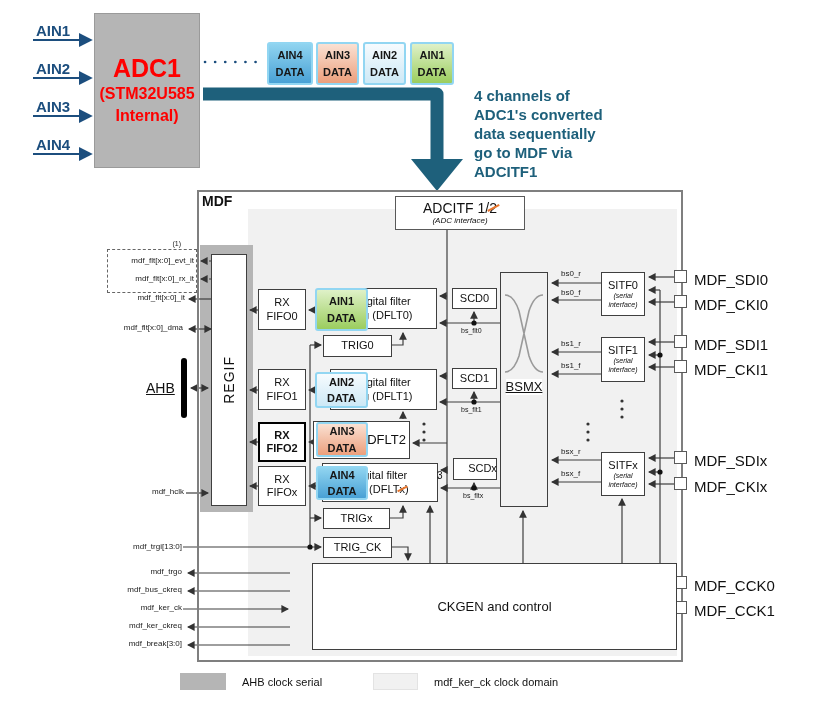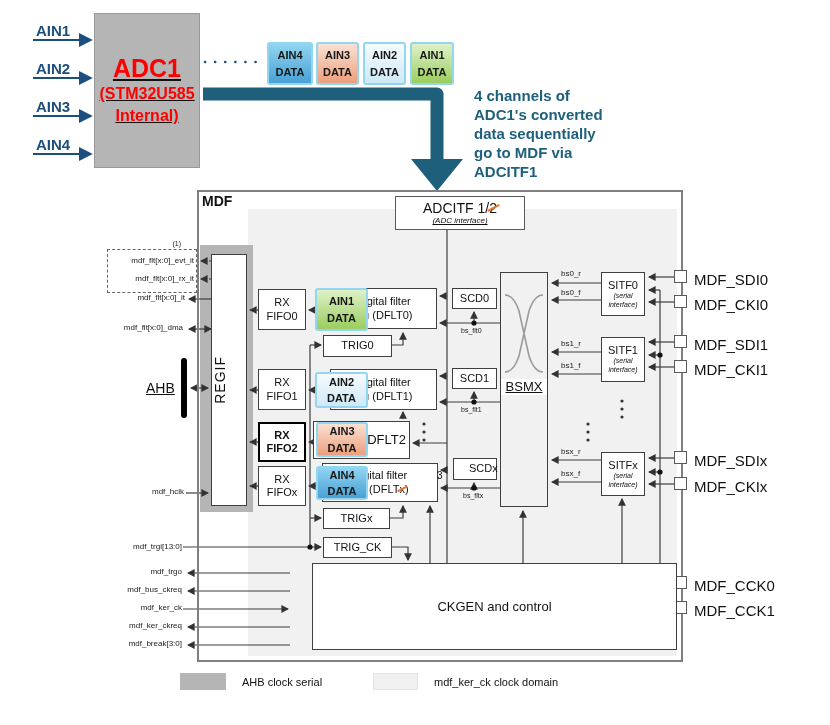--- a/index.html
+++ b/index.html
@@ -1,21 +1,21 @@
 <!DOCTYPE html>
 <html><head>
 <meta charset="utf-8">
 <style>
   html,body{margin:0;padding:0;background:#fff;}
   #stage{position:relative;width:830px;height:725px;background:#fff;
          font-family:"Liberation Sans",sans-serif;overflow:hidden;color:#111;}
   .abs{position:absolute;}
   .region{position:absolute;}
   .box{position:absolute;background:#fff;border:1px solid #3f3f3f;box-sizing:border-box;
-       display:flex;flex-direction:column;justify-content:center;
+       display:flex;flex-direction:column;align-items:center;justify-content:center;
        font-size:11px;line-height:1.2;text-align:center;color:#111;}
   .lbl{position:absolute;white-space:nowrap;}
   .sig{font-size:8px;color:#1a1a1a;}
   .sigr{text-align:right;}
   .data-box{position:absolute;border:2px solid #92d6f2;border-radius:3px;box-sizing:border-box;
             display:flex;flex-direction:column;align-items:center;justify-content:center;
             font-size:11px;font-weight:bold;color:#161616;line-height:1.5;}
   .d-green{background:linear-gradient(#dff1c8,#9bcd5e);}
   .d-lblue{background:linear-gradient(#f6fbfe,#cde9f6);}
   .d-salmon{background:linear-gradient(#fae1d3,#ec9f7c);}
@@ -161,21 +161,21 @@
     <path d="M505,295 C512,295 516,302 519,311 L529,356 C532,365 536,372 543,372
              M543,295 C536,295 532,302 529,311 L519,356 C516,365 512,372 505,372" fill="none" stroke="#9a9a9a" stroke-width="1.6"></path>
   </svg>
 
   <div class="lbl navy" style="left:36px;top:22px;font-size:15px;font-weight:bold;">AIN1</div>
   <div class="lbl navy" style="left:36px;top:60px;font-size:15px;font-weight:bold;">AIN2</div>
   <div class="lbl navy" style="left:36px;top:98px;font-size:15px;font-weight:bold;">AIN3</div>
   <div class="lbl navy" style="left:36px;top:136px;font-size:15px;font-weight:bold;">AIN4</div>
 
   <div class="abs" style="left:94px;top:13px;width:106px;height:155px;background:#b5b5b5;border:1px solid #9a9a9a;box-sizing:border-box;
-              display:flex;flex-direction:column;align-items:center;justify-content:center;text-align:center;text-decoration:underline;">
+              display:flex;flex-direction:column;align-items:center;justify-content:center;text-align:center;">
     <div class="red" style="font-size:25px;font-weight:bold;">ADC1</div>
     <div class="red" style="font-size:16px;font-weight:bold;line-height:1.35;">
       <span>(STM32U585</span><br><span>Internal)</span>
     </div>
   </div>
 
   <div class="data-box d-blue" style="left:267px;top:42px;width:46px;height:43px;">
     <span>AIN4</span>
       <span>DATA</span>
   </div>
@@ -198,21 +198,21 @@
     <div>data sequentially</div>
     <div>go to MDF via</div>
     <div>ADCITF1</div>
   </div>
 
   <div class="abs" style="left:197px;top:190px;width:486px;height:472px;border:2px solid #7f7f7f;box-sizing:border-box;"></div>
   <div class="lbl" style="left:202px;top:193px;font-size:14px;font-weight:bold;">MDF</div>
 
   <div class="box" style="left:395px;top:196px;width:130px;height:34px;border-color:#595959;">
     <div style="font-size:14px;"><span>ADCITF 1/</span><span class="strike">2</span></div>
-    <div class="ital" style="font-size:8px;text-decoration:underline;">(ADC interface)</div>
+    <div class="ital" style="font-size:8px;">(ADC interface)</div>
   </div>
 
   <div class="box" style="left:211px;top:254px;width:36px;height:252px;">
     <span class="vert">REGIF</span>
   </div>
 
   <div class="lbl sig" style="left:155px;top:240px;width:26px;text-align:right;font-size:7px;">(1)</div>
   <div class="abs" style="left:107px;top:249px;width:90px;height:44px;border:1px dashed #666;box-sizing:border-box;"></div>
   <div class="lbl sig sigr" style="left:110px;top:256px;width:84px;">mdf_flt[x:0]_evt_it</div>
   <div class="lbl sig sigr" style="left:110px;top:274px;width:84px;">mdf_flt[x:0]_rx_it</div>

